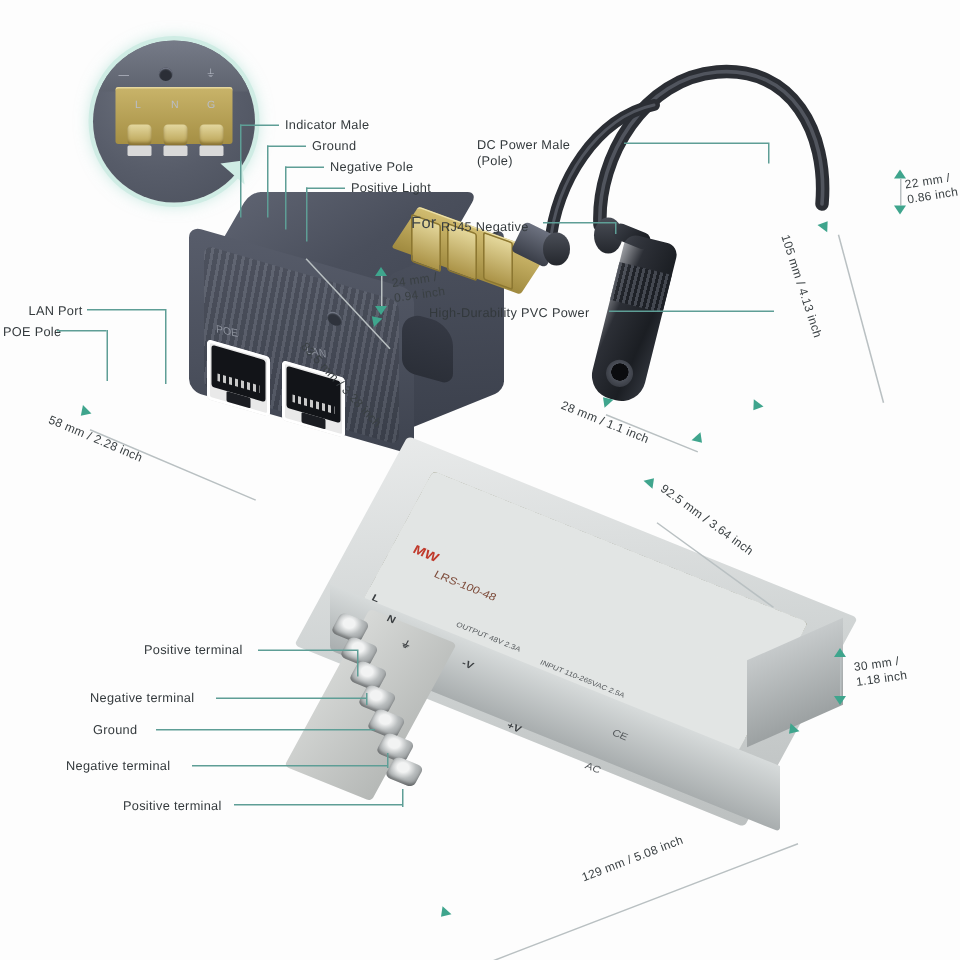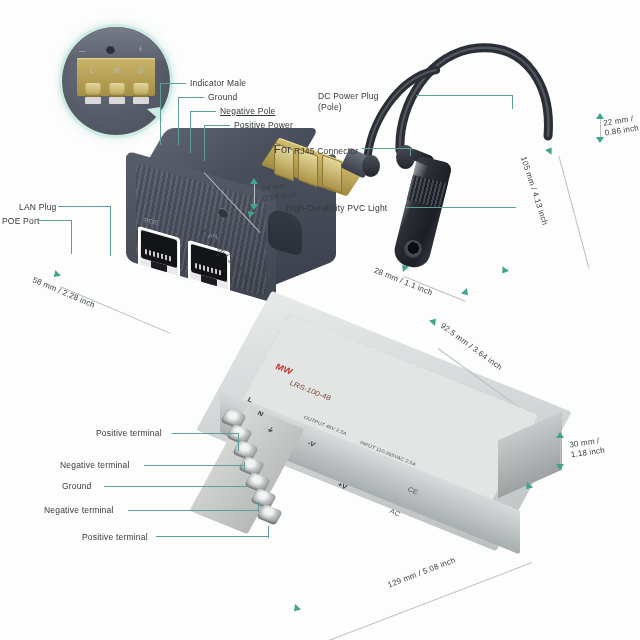--- a/index.html
+++ b/index.html
@@ -163,31 +163,31 @@
   <div class="lead" style="left:160px;top:83px;width:26px;"></div>
   <div class="leadv" style="left:160px;top:83px;height:62px;"></div>
   <span class="lbl" style="left:190px;top:78px;">Indicator Male</span>
 
   <div class="lead" style="left:178px;top:97px;width:26px;"></div>
   <div class="leadv" style="left:178px;top:97px;height:48px;"></div>
   <span class="lbl" style="left:208px;top:92px;">Ground</span>
 
   <div class="lead" style="left:190px;top:111px;width:26px;"></div>
   <div class="leadv" style="left:190px;top:111px;height:42px;"></div>
-  <span class="lbl" style="left:220px;top:106px;text-decoration:underline;">Negative Pole</span>
+  <span class="lbl" style="left:220px;top:106px;">Negative Pole</span>
 
   <div class="lead" style="left:204px;top:125px;width:26px;"></div>
   <div class="leadv" style="left:204px;top:125px;height:36px;"></div>
-  <span class="lbl" style="left:234px;top:120px;">Positive Power</span>
-
-  <span class="lbl" style="left:19px;top:202px;">LAN Plug</span>
+  <span class="lbl" style="left:234px;top:120px;">Positive Light</span>
+
+  <span class="lbl" style="left:19px;top:202px;">LAN Port</span>
   <div class="lead" style="left:58px;top:206px;width:52px;"></div>
   <div class="leadv" style="left:110px;top:206px;height:50px;"></div>
 
-  <span class="lbl" style="left:2px;top:216px;">POE Port</span>
+  <span class="lbl" style="left:2px;top:216px;">POE Pole</span>
   <div class="lead" style="left:38px;top:220px;width:33px;"></div>
   <div class="leadv" style="left:71px;top:220px;height:34px;"></div>
 
   <div class="arw up" style="left:250px;top:178px;"></div>
   <div class="dimline v" style="left:254px;top:184px;height:20px;"></div>
   <div class="arw dn" style="left:250px;top:204px;"></div>
   <div class="dim" style="left:262px;top:182px;transform:rotate(-8deg);">
     <span>24 mm /</span><br>
     <span>0.94 inch</span>
   </div>
@@ -210,31 +210,31 @@
 
     <div class="rjplug" style="left:344px;top:152px;transform:rotate(26deg);"></div>
     <div class="ring" style="left:362px;top:155px;width:18px;height:22px;"></div>
     <div class="ring" style="left:396px;top:145px;width:19px;height:24px;"></div>
     <div class="plugbody" style="left:408px;top:152px;width:26px;height:11px;transform:rotate(22deg);"></div>
     <div class="bigplug">
       <div class="knurl"></div>
     </div>
   </div>
 
-  <span class="lbl" style="left:318px;top:91px;">DC Power Plug</span>
+  <span class="lbl" style="left:318px;top:91px;">DC Power Male</span>
   <span class="lbl" style="left:318px;top:102px;">(Pole)</span>
   <div class="lead" style="left:416px;top:95px;width:96px;"></div>
   <div class="leadv" style="left:512px;top:95px;height:14px;"></div>
 
   <span class="lbl" style="left:274px;top:143px;font-size:11px;color:#3b4246;">For</span>
-  <span class="lbl" style="left:294px;top:146px;">RJ45 Connector</span>
+  <span class="lbl" style="left:294px;top:146px;">RJ45 Negative</span>
   <div class="lead" style="left:362px;top:148px;width:48px;"></div>
   <div class="leadv" style="left:410px;top:148px;height:8px;"></div>
 
-  <span class="lbl" style="left:286px;top:203px;">High-Durability PVC Light</span>
+  <span class="lbl" style="left:286px;top:203px;">High-Durability PVC Power</span>
   <div class="lead" style="left:406px;top:207px;width:110px;"></div>
 
   <div class="arw up" style="left:596px;top:113px;"></div>
   <div class="dimline v" style="left:600px;top:119px;height:18px;"></div>
   <div class="arw dn" style="left:596px;top:137px;"></div>
   <div class="dim" style="left:604px;top:116px;transform:rotate(-9deg);">
     <span>22 mm /</span><br>
     <span>0.86 inch</span>
   </div>
 

